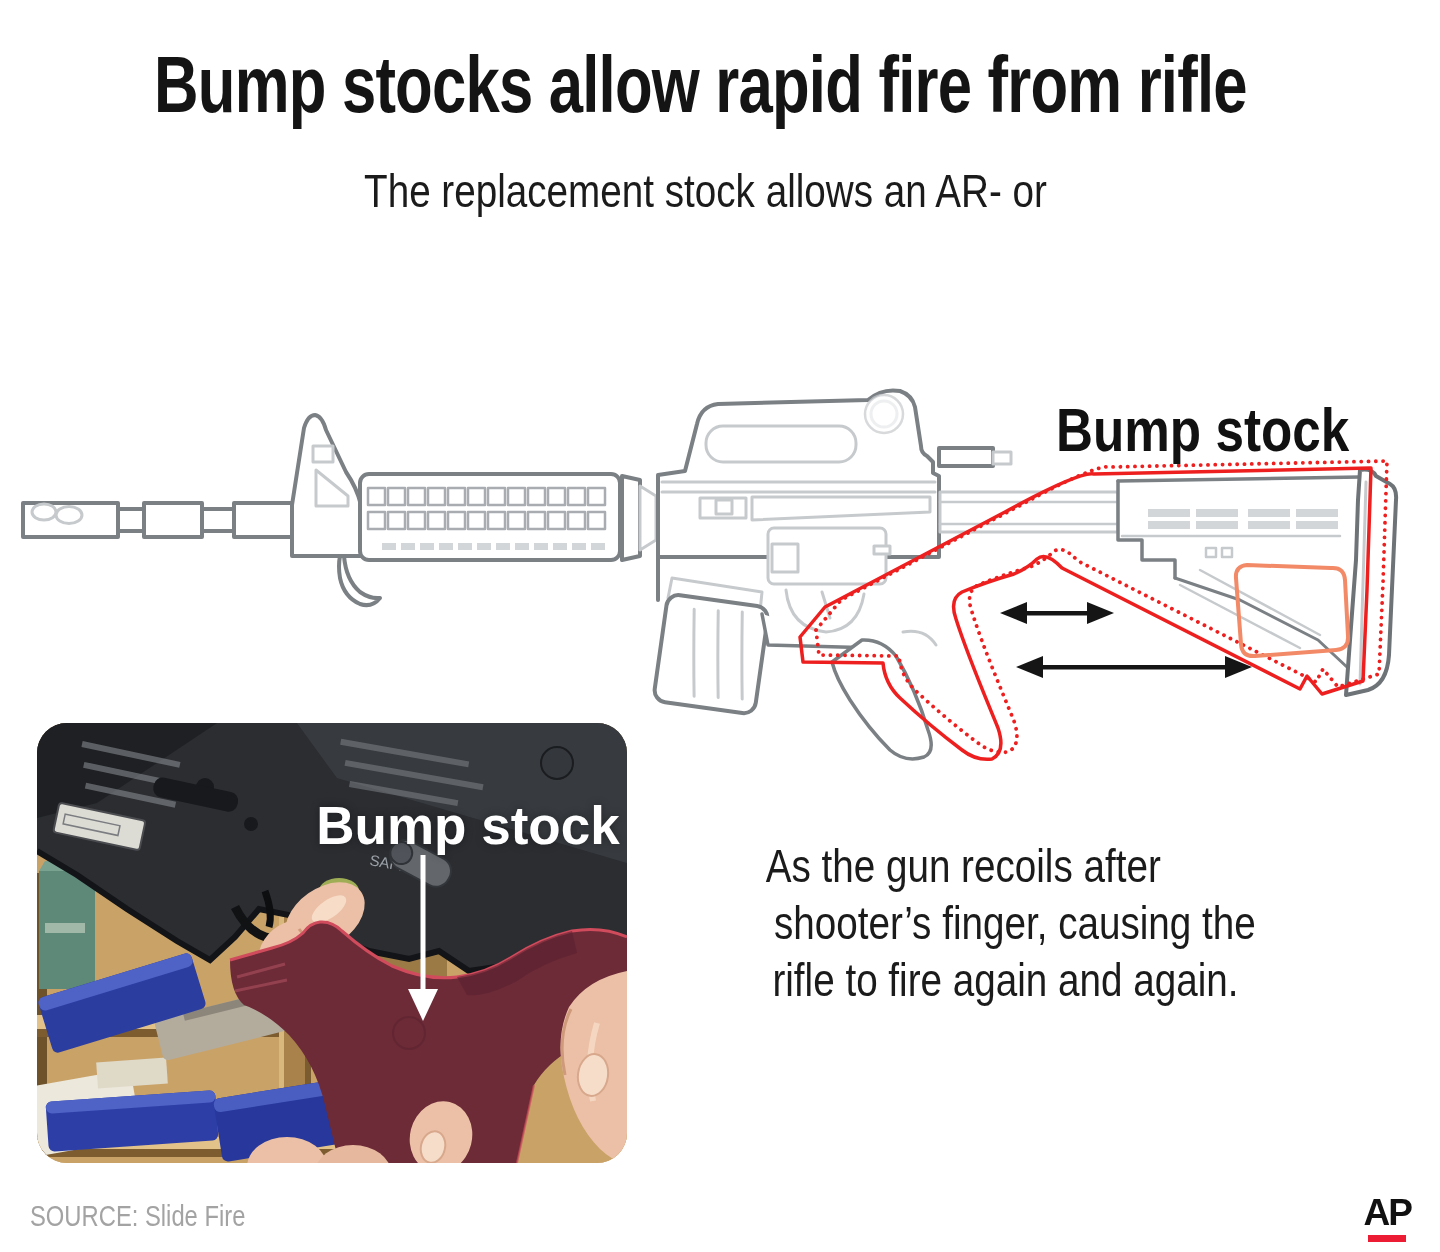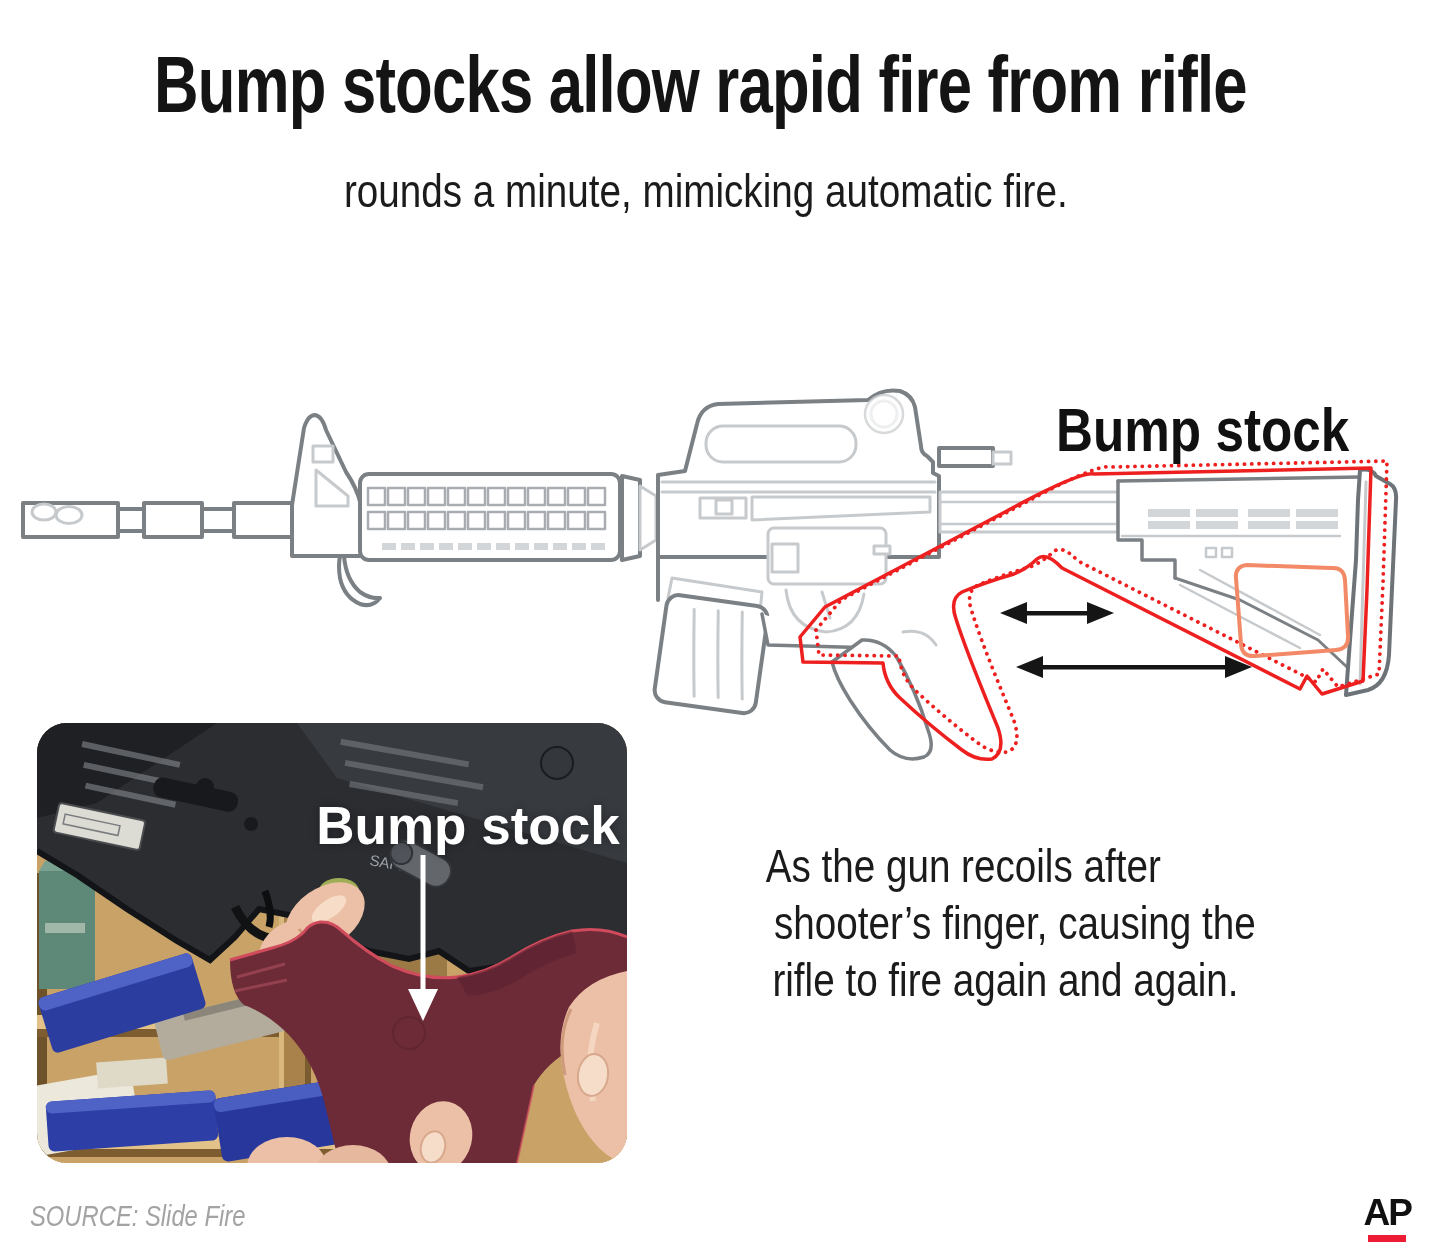--- a/index.html
+++ b/index.html
@@ -26,37 +26,37 @@
          overflow:hidden;background:#c9a268;}
   .photo svg{position:absolute;left:0;top:0;}
   .photo-label{position:absolute;left:276px;top:76px;width:310px;text-align:center;
                font-size:53px;font-weight:700;color:#ffffff;line-height:1;
                text-shadow:0 0 8px rgba(0,0,0,.35);white-space:nowrap;}
   
   .body-text{position:absolute;left:728px;top:838px;width:600px;text-align:left;
              font-size:46px;line-height:57px;font-weight:400;color:#1b1b1b;}
   .body-text .cond{transform:scaleX(.84);}
   
-  .source{position:absolute;left:30px;top:1200px;font-size:29px;color:#a3a3a3;font-weight:400;font-style:italic;}
+  .source{position:absolute;left:30px;top:1200px;font-size:29px;color:#a3a3a3;font-weight:400;}
   .source .cond{transform:scaleX(.82);transform-origin:left center;}
   .ap{position:absolute;right:29px;top:1194px;text-align:center;}
   .ap-text{display:block;font-size:37px;font-weight:800;letter-spacing:-2px;color:#101010;line-height:1;}
   .ap-bar{display:block;width:38px;height:7px;background:#ec1c34;margin:4px auto 0;}
 </style>
 </head>
 <body>
 
 <div class="canvas">
 
   <div class="title">
     <span class="cond">Bump stocks allow rapid fire from rifle</span>
   </div>
 
   <div class="subtitle">
-    <div><span class="cond">rounds a minute, mimicking automatic fire.</span></div>
+    <div><span class="cond">The replacement stock allows an AR- or</span></div>
   </div>
 
   <svg class="diagram-svg" viewBox="0 385 1440 395" fill="none" stroke-linejoin="round" stroke-linecap="round">
 
     <g stroke="#7b8085" stroke-width="4" fill="#ffffff">
 
       <g>
         <rect x="23" y="503" width="95" height="34"></rect>
         <ellipse cx="44" cy="512" rx="12" ry="8" stroke="#c7cacd" stroke-width="3" fill="none"></ellipse>
         <ellipse cx="69" cy="515" rx="13" ry="8.5" stroke="#c7cacd" stroke-width="3" fill="none"></ellipse>

